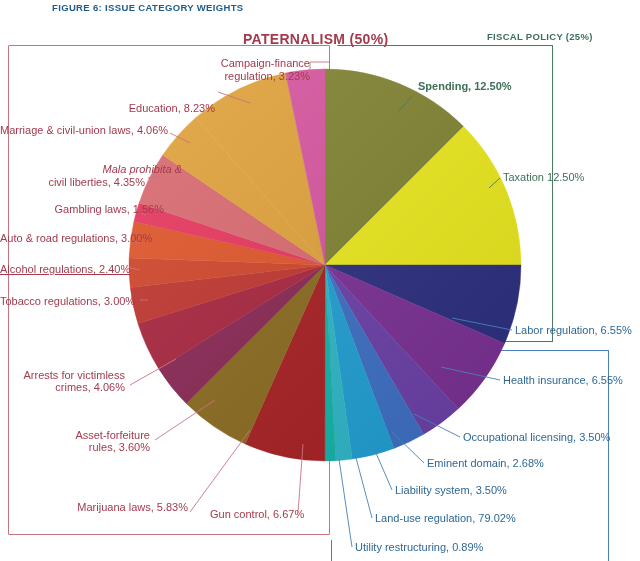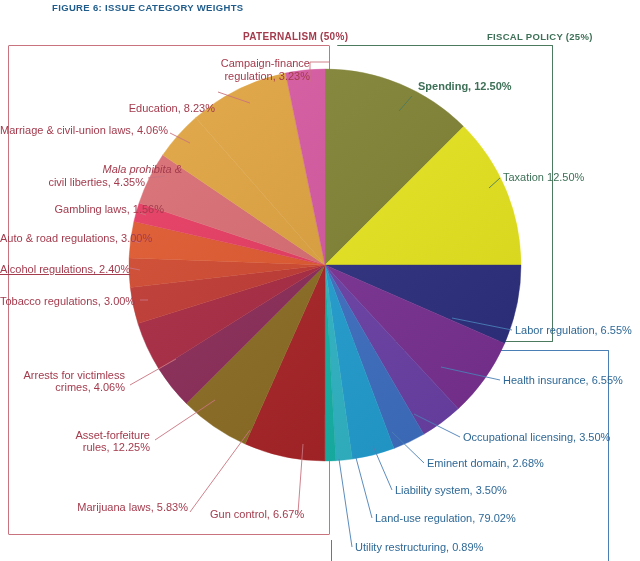--- a/index.html
+++ b/index.html
@@ -13,21 +13,21 @@
     font-size:9.5px;font-weight:bold;letter-spacing:.35px;
     color:#1f5c8b;white-space:nowrap;
   }
   .bracket{position:absolute;box-sizing:border-box;}
   #paternalism-box{
     left:8px;top:45px;width:322px;height:490px;
     border:1.2px solid #c9737f;border-radius:1px;background:transparent;
   }
   #paternalism-label{
     position:absolute;left:243px;top:31px;
-    font-size:10px;font-weight:bold;letter-spacing:.3px;color:#a33b4d;
+    font-size:14px;font-weight:bold;letter-spacing:.3px;color:#a33b4d;
     white-space:nowrap;
   }
   #fiscal-box{
     left:337px;top:45px;width:216px;height:297px;
     border:1.2px solid #4c7a5e;border-radius:1px;
     border-left:none;background:transparent;
   }
   #fiscal-label{
     position:absolute;left:487px;top:31px;
     font-size:9.5px;font-weight:bold;letter-spacing:.3px;color:#3d7057;
@@ -137,21 +137,21 @@
 <div class="lbl lbl-reg lbl-l" style="left:503px;top:374px;">Health insurance, 6.55%</div>
 <div class="lbl lbl-reg lbl-l" style="left:463px;top:431px;">Occupational licensing, 3.50%</div>
 <div class="lbl lbl-reg lbl-l" style="left:427px;top:457px;">Eminent domain, 2.68%</div>
 <div class="lbl lbl-reg lbl-l" style="left:395px;top:484px;">Liability system, 3.50%</div>
 <div class="lbl lbl-reg lbl-l" style="left:375px;top:512px;">Land-use regulation, 79.02%</div>
 <div class="lbl lbl-reg lbl-l" style="left:355px;top:541px;">Utility restructuring, 0.89%</div>
 
 <div class="lbl lbl-pat lbl-l" style="left:210px;top:508px;">Gun control, 6.67%</div>
 <div class="lbl lbl-pat lbl-r" style="left:60px;top:501px;width:128px;">Marijuana laws, 5.83%</div>
 <div class="lbl lbl-pat lbl-r" style="left:28px;top:429px;width:122px;">Asset-forfeiture</div>
-<div class="lbl lbl-pat lbl-r" style="left:28px;top:441px;width:122px;">rules, 12.25%</div>
+<div class="lbl lbl-pat lbl-r" style="left:28px;top:441px;width:122px;">rules, 3.60%</div>
 <div class="lbl lbl-pat lbl-r" style="left:0px;top:369px;width:125px;">Arrests for victimless</div>
 <div class="lbl lbl-pat lbl-r" style="left:0px;top:381px;width:125px;">crimes, 4.06%</div>
 
 <div class="lbl lbl-pat lbl-r" style="left:0px;top:295px;width:126px;">Tobacco regulations, 3.00%</div>
 <div class="lbl lbl-pat lbl-r" style="left:0px;top:263px;width:126px;text-decoration:underline;">Alcohol regulations, 2.40%</div>
 <div class="lbl lbl-pat lbl-r" style="left:0px;top:232px;width:128px;">Auto &amp; road regulations, 3.00%</div>
 <div class="lbl lbl-pat lbl-r" style="left:0px;top:203px;width:164px;">Gambling laws, 1.56%</div>
 <div class="lbl lbl-pat lbl-r it" style="left:9px;top:163px;width:145px;padding-left:28px;">Mala prohibita &amp;</div>
 <div class="lbl lbl-pat lbl-r" style="left:0px;top:176px;width:145px;">civil liberties, 4.35%</div>
 <div class="lbl lbl-pat lbl-r" style="left:0px;top:124px;width:167px;">Marriage &amp; civil-union laws, 4.06%</div>

